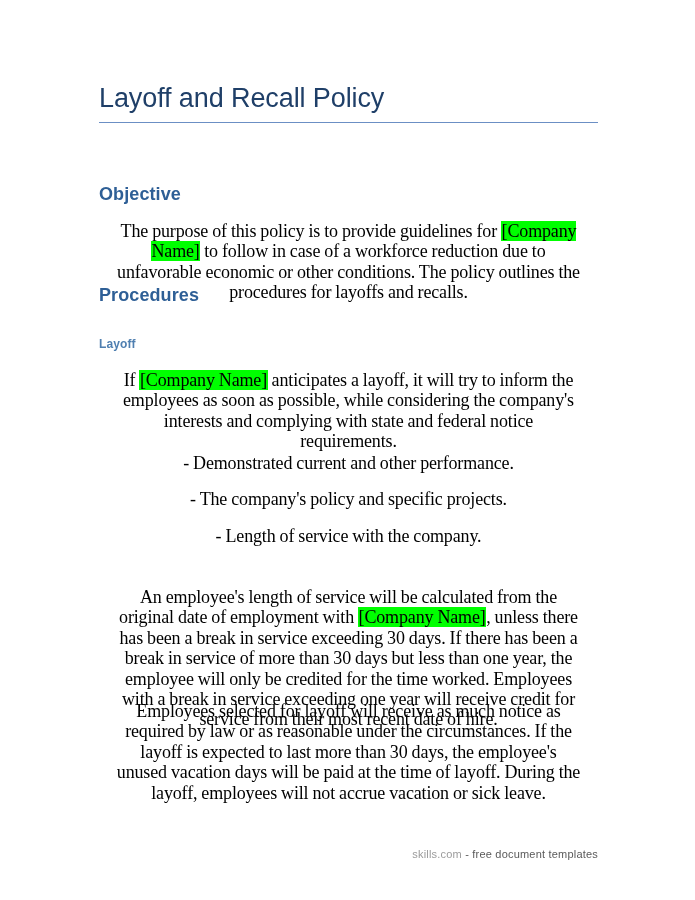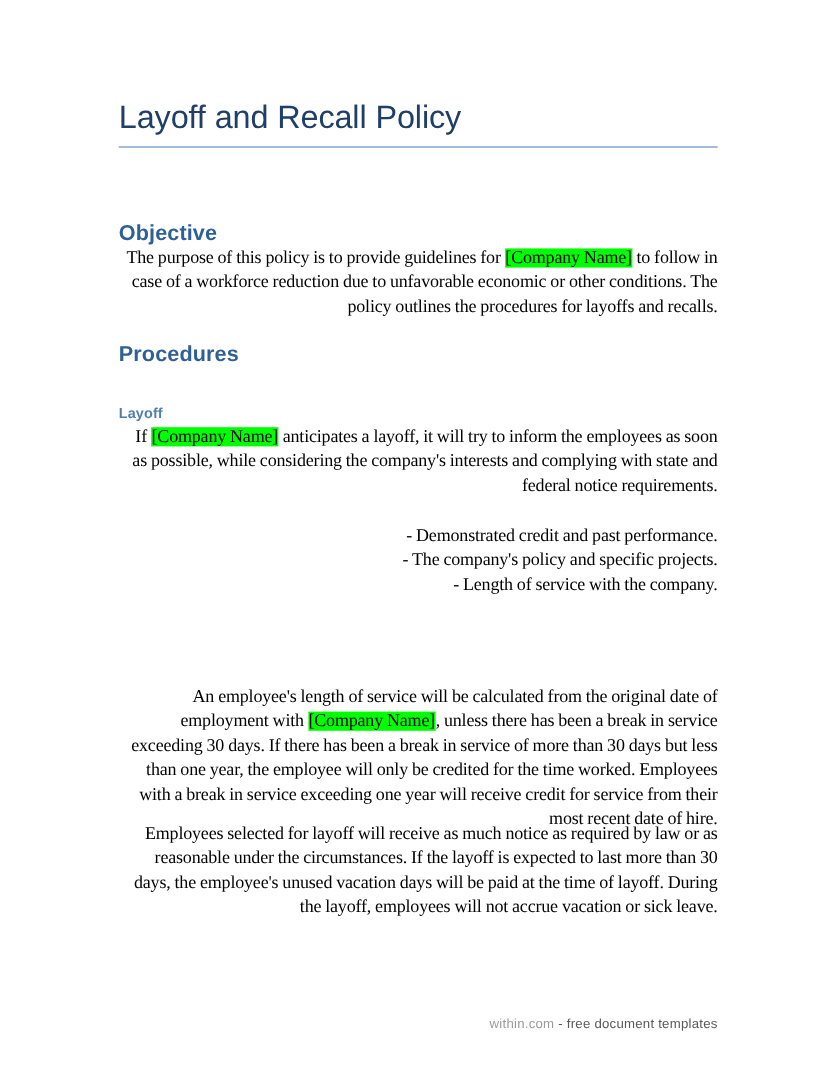--- a/index.html
+++ b/index.html
@@ -63,25 +63,25 @@
     font-weight: bold;
     color: #4f7fb0;
     letter-spacing: 0.1px;
     margin: 0;
     line-height: 15px;
   }
 
   
   .para {
     font-family: "Liberation Serif", "DejaVu Serif", serif;
-    font-size: 15px;
+    font-size: 18px;
     color: #000000;
     line-height: 20.4px;
-    margin: 0;
-    text-align: right;
+    margin: 16px;
+    text-align: center;
     letter-spacing: -0.15px;
     word-spacing: -0.3px;
   }
   .list .para-line {
     white-space: nowrap;
   }
 
   .hl {
     background: #00ff00;
     color: #000000;
@@ -138,28 +138,28 @@
 
   <div class="blk" id="layoff-heading-wrap">
     <div class="h2">Layoff</div>
   </div>
 
   <div class="blk" id="layoff-para-wrap">
     <p class="para"><span>If </span><span class="hl">[Company Name]</span><span> anticipates a layoff, it will try to inform the employees as soon as possible, while considering the company's interests and complying with state and federal notice requirements.</span></p>
   </div>
 
   <div class="blk list" id="criteria-wrap">
-    <p class="para para-line">- Demonstrated credit and past performance.</p>
+    <p class="para para-line">- Demonstrated current and other performance.</p>
     <p class="para para-line">- The company's policy and specific projects.</p>
     <p class="para para-line">- Length of service with the company.</p>
   </div>
 
   <div class="blk" id="service-wrap">
     <p class="para"><span>An employee's length of service will be calculated from the original date of employment with </span><span class="hl">[Company Name]</span><span>, unless there has been a break in service exceeding 30 days. If there has been a break in service of more than 30 days but less than one year, the employee will only be credited for the time worked. Employees with a break in service exceeding one year will receive credit for service from their most recent date of hire.</span></p>
   </div>
 
   <div class="blk" id="notice-wrap">
     <p class="para">Employees selected for layoff will receive as much notice as required by law or as reasonable under the circumstances. If the layoff is expected to last more than 30 days, the employee's unused vacation days will be paid at the time of layoff. During the layoff, employees will not accrue vacation or sick leave.</p>
   </div>
 
-  <div class="footer"><span class="brand">within.com</span><span class="tag"> </span><span class="tag">- free document templates</span></div>
+  <div class="footer"><span class="brand">skills.com</span><span class="tag"> </span><span class="tag">- free document templates</span></div>
 
 </div>
 
 </body></html>

